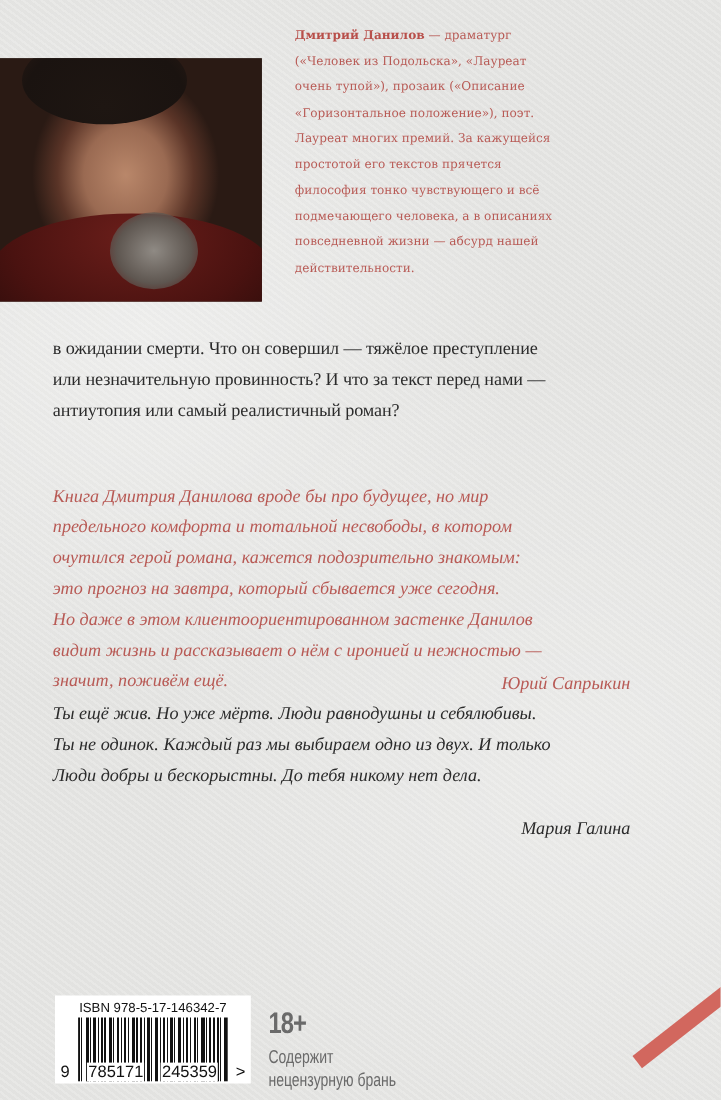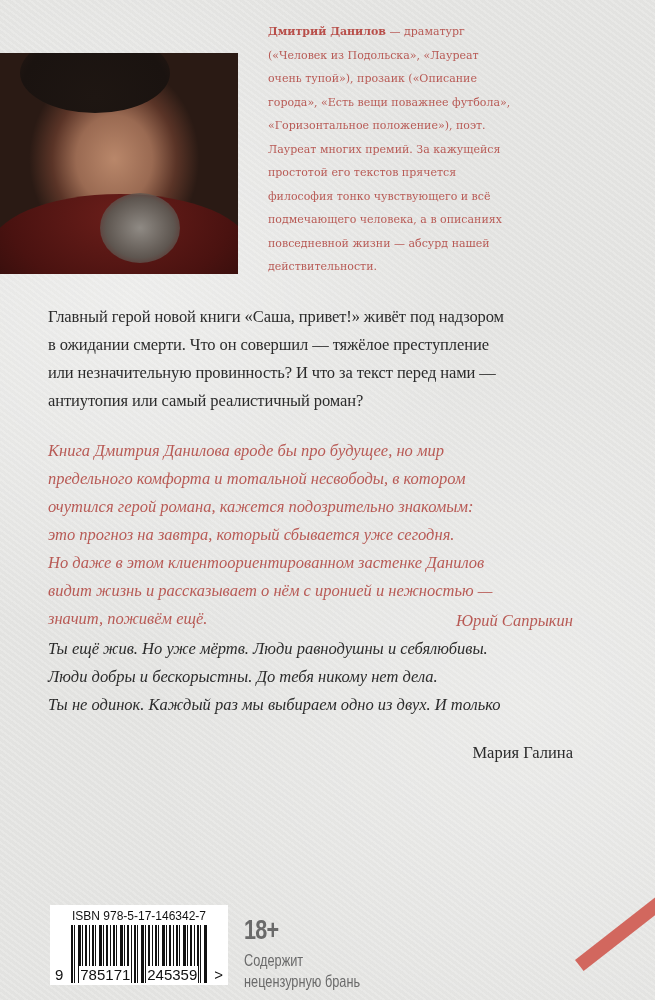--- a/index.html
+++ b/index.html
@@ -48,21 +48,21 @@
       position: absolute; left: 48px; top: 437px; width: 590px;
       color: #b85a55; font-style: italic; font-size: 16.5px; line-height: 28px;
       font-family: "Liberation Serif", "DejaVu Serif", serif;
     }
     .sig1 { position: absolute; right: 82px; top: 611px; color: #b85a55; font-style: italic; font-size: 16.5px; font-family: "Liberation Serif", serif; }
     .quote2 {
       position: absolute; left: 48px; top: 635px; width: 590px;
       color: #2b2b2b; font-style: italic; font-size: 16.5px; line-height: 28px;
       font-family: "Liberation Serif", "DejaVu Serif", serif;
     }
-    .sig2 { position: absolute; right: 82px; top: 743px; color: #2b2b2b; font-size: 16.5px; font-family: "Liberation Serif", serif; }
+    .sig2 { position: absolute; right: 82px; top: 743px; color: #2b2b2b; font-style: italic; font-size: 16.5px; font-family: "Liberation Serif", serif; }
     .line { display: block; white-space: nowrap; }
     .barcode-box {
       position: absolute; left: 50px; top: 905px; width: 178px; height: 80px;
       background: #ffffff;
     }
     .isbn-text {
       position: absolute; left: 0; right: 0; top: 4px; text-align: center;
       font-family: "Liberation Sans", sans-serif; font-size: 12px; color: #111;
     }
     .bars {
@@ -99,52 +99,50 @@
 <div class="photo">
   <div class="hair"></div>
   <div class="shirt"></div>
   <div class="beard"></div>
 </div>
 
 <div class="bio">
   <span class="line"><span class="name">Дмитрий Данилов</span><span> — драматург</span></span>
   <span class="line">(«Человек из Подольска», «Лауреат</span>
   <span class="line">очень тупой»), прозаик («Описание</span>
-  <span class="line">города», «Есть вещи поважнее футбола»,</span>
   <span class="line">«Горизонтальное положение»), поэт.</span>
   <span class="line">Лауреат многих премий. За кажущейся</span>
   <span class="line">простотой его текстов прячется</span>
   <span class="line">философия тонко чувствующего и всё</span>
   <span class="line">подмечающего человека, а в описаниях</span>
   <span class="line">повседневной жизни — абсурд нашей</span>
   <span class="line">действительности.</span>
 </div>
 
 <div class="lead">
-  <span class="line">Главный герой новой книги «Саша, привет!» живёт под надзором</span>
   <span class="line">в ожидании смерти. Что он совершил — тяжёлое преступление</span>
   <span class="line">или незначительную провинность? И что за текст перед нами —</span>
   <span class="line">антиутопия или самый реалистичный роман?</span>
 </div>
 
 <div class="quote1">
   <span class="line">Книга Дмитрия Данилова вроде бы про будущее, но мир</span>
   <span class="line">предельного комфорта и тотальной несвободы, в котором</span>
   <span class="line">очутился герой романа, кажется подозрительно знакомым:</span>
   <span class="line">это прогноз на завтра, который сбывается уже сегодня.</span>
   <span class="line">Но даже в этом клиентоориентированном застенке Данилов</span>
   <span class="line">видит жизнь и рассказывает о нём с иронией и нежностью —</span>
   <span class="line">значит, поживём ещё.</span>
 </div>
 <div class="sig1">Юрий Сапрыкин</div>
 
 <div class="quote2">
   <span class="line">Ты ещё жив. Но уже мёртв. Люди равнодушны и себялюбивы.</span>
+  <span class="line">Ты не одинок. Каждый раз мы выбираем одно из двух. И только</span>
   <span class="line">Люди добры и бескорыстны. До тебя никому нет дела.</span>
-  <span class="line">Ты не одинок. Каждый раз мы выбираем одно из двух. И только</span>
 </div>
 <div class="sig2">Мария Галина</div>
 
 <div class="barcode-box">
   <div class="isbn-text">ISBN 978-5-17-146342-7</div>
   <div class="bars"></div>
   <div class="digits">
     <span>9</span>
     <span>785171</span>
     <span>245359</span>

